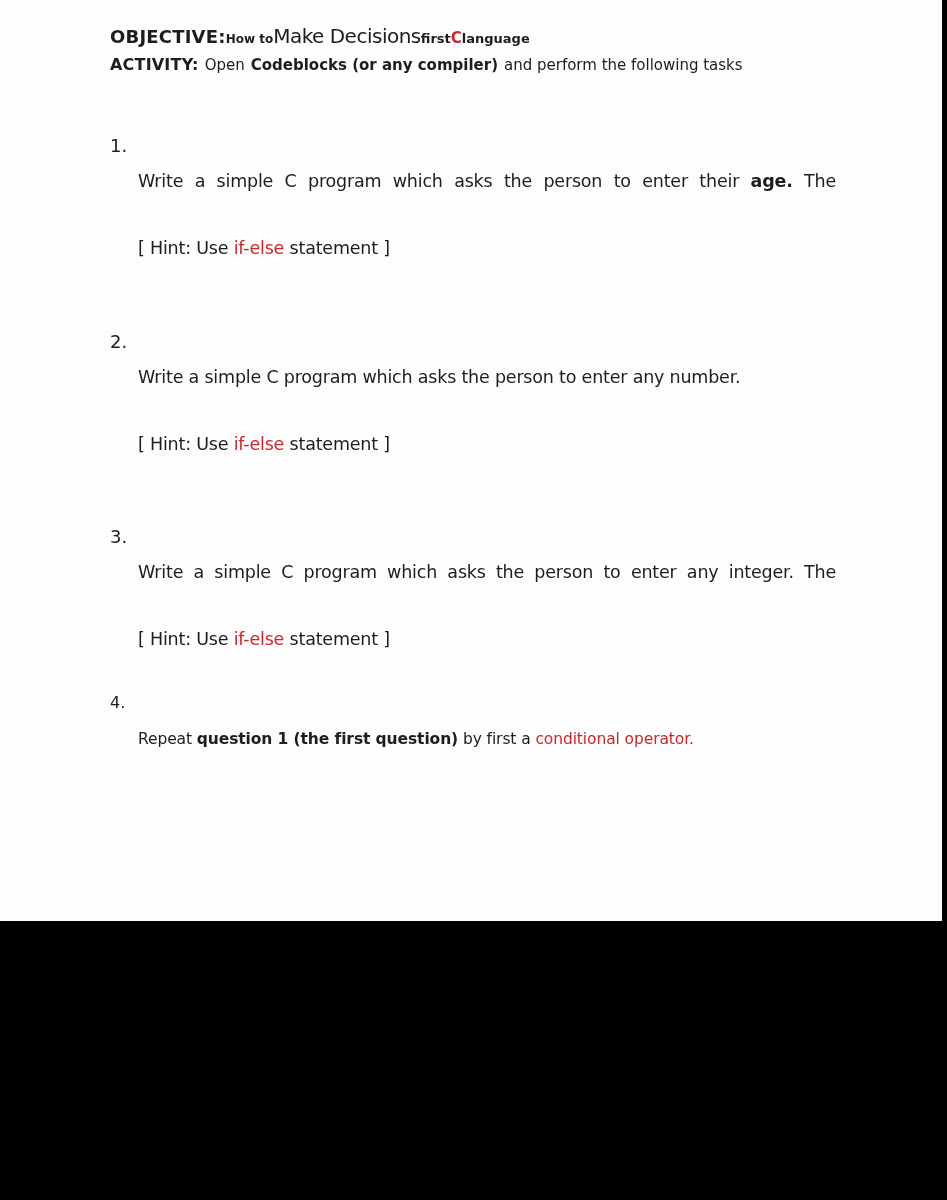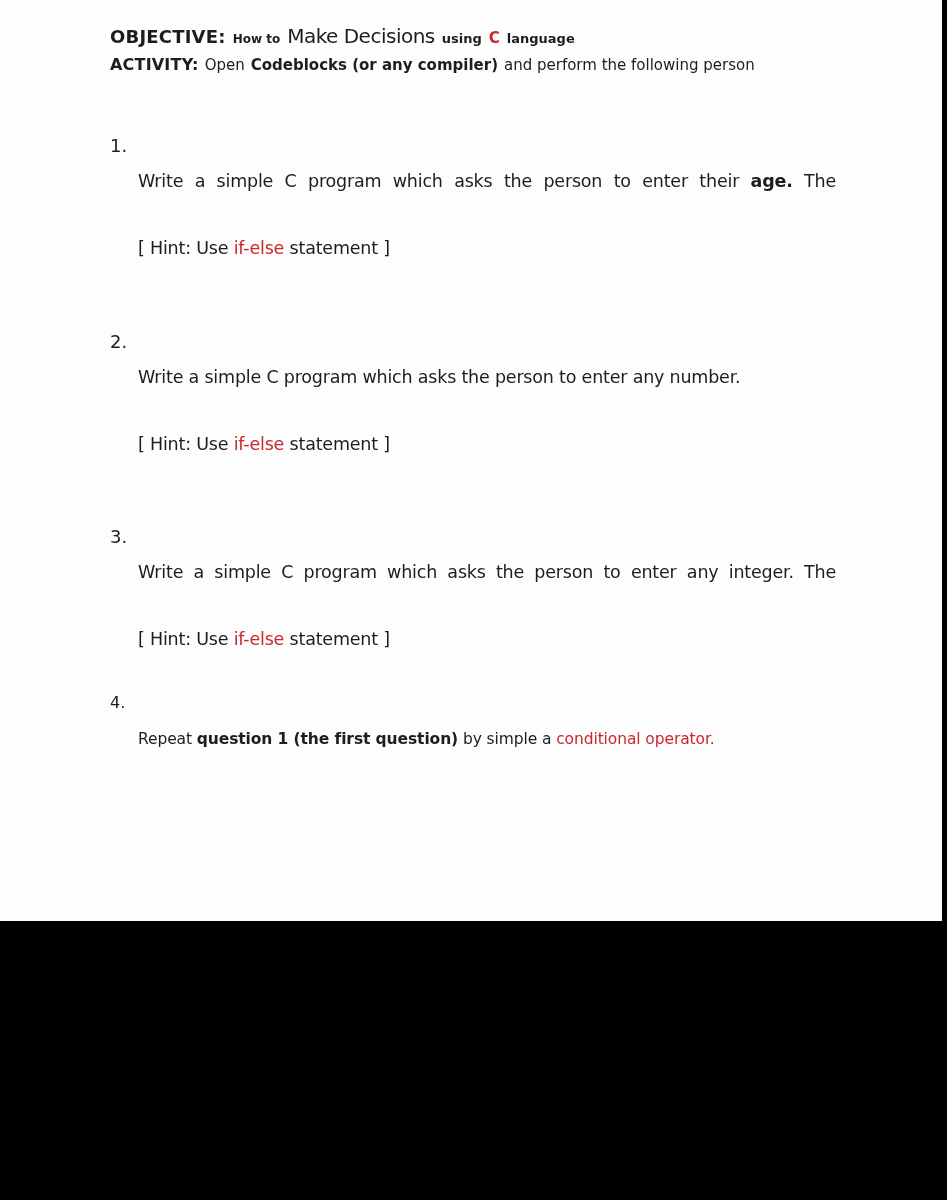--- a/index.html
+++ b/index.html
@@ -21,21 +21,20 @@
   .content {
     position: absolute;
     left: 110px;
     top: 24px;
     width: 726px;
   }
   
   .hline1 {
     display: flex;
     align-items: baseline;
-    gap: 7px;
     white-space: nowrap;
   }
   .obj-label   { font-size: 18px; font-weight: bold; letter-spacing: 0.2px; }
   .obj-pre     { font-size: 12px; font-weight: bold; text-align: center; }
   .obj-title   { font-size: 20px; font-weight: normal; letter-spacing: -0.5px; }
   .obj-mid,
   .obj-post    { font-size: 13px; font-weight: bold; }
   .obj-lang    { font-size: 15px; font-weight: bold; color: var(--accent-red, #c9282d); }
   .hline2 {
     display: flex;
@@ -80,30 +79,30 @@
 </head>
 <body>
 
 <div class="page">
   <div class="content">
 
     <div class="hline1">
       <span class="obj-label">OBJECTIVE:</span>
       <span class="obj-pre">How to</span>
       <span class="obj-title">Make Decisions</span>
-      <span class="obj-mid">using</span>
+      <span class="obj-mid">first</span>
       <span class="obj-lang">C</span>
       <span class="obj-post">language</span>
     </div>
 
     <div class="hline2">
       <span class="act-label">ACTIVITY:</span>
       <span class="act-pre">Open</span>
       <span class="act-bold">Codeblocks (or any compiler)</span>
-      <span class="act-post">and perform the following person</span>
+      <span class="act-post">and perform the following tasks</span>
     </div>
 
     <div class="tasks">
 
       <div class="task">
         <span class="num">1.</span>
         <div class="t-body">
           <div class="t-line stretch"><span>Write a simple C program which asks the person to enter their </span><span class="bold">age.</span><span> The</span></div>
           <div class="t-line"><span>[ Hint: Use </span><span class="red">if-else</span><span> statement ]</span></div>
         </div>
@@ -121,21 +120,21 @@
         <span class="num">3.</span>
         <div class="t-body">
           <div class="t-line stretch"><span>Write a simple C program which asks the person to enter any integer. The</span></div>
           <div class="t-line"><span>[ Hint: Use </span><span class="red">if-else</span><span> statement ]</span></div>
         </div>
       </div>
 
       <div class="task task4 gap-c">
         <span class="num">4.</span>
         <div class="t-body">
-          <div class="t-line"><span>Repeat </span><span class="bold">question 1 (the first question)</span><span> by simple a </span><span class="red">conditional operator.</span></div>
+          <div class="t-line"><span>Repeat </span><span class="bold">question 1 (the first question)</span><span> by first a </span><span class="red">conditional operator.</span></div>
         </div>
       </div>
 
     </div>
   </div>
 </div>
 
 <div style="position:absolute;left:0;top:921px;width:947px;height:279px;background:#000;"></div>
 <div style="position:absolute;left:942px;top:0;width:5px;height:921px;background:#000;"></div>
 

